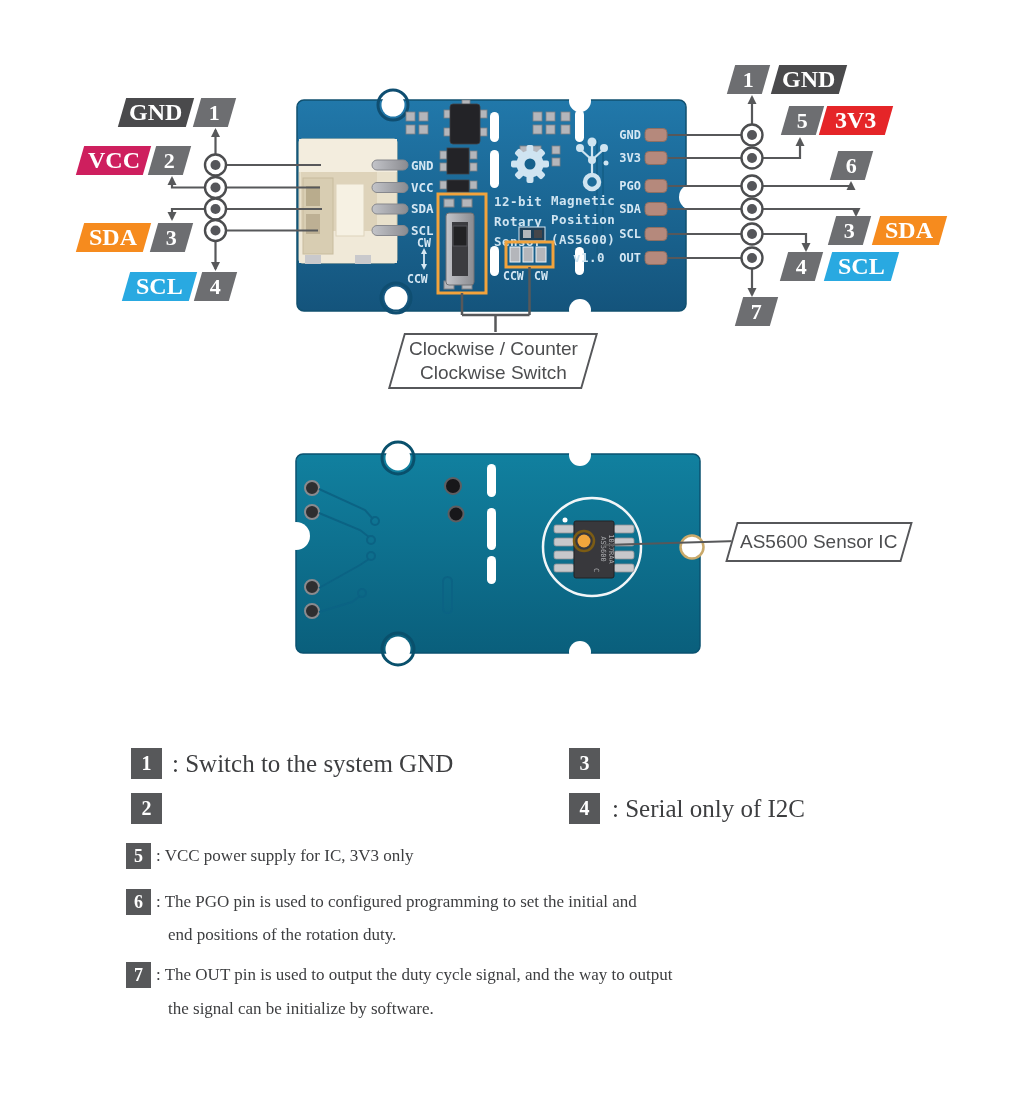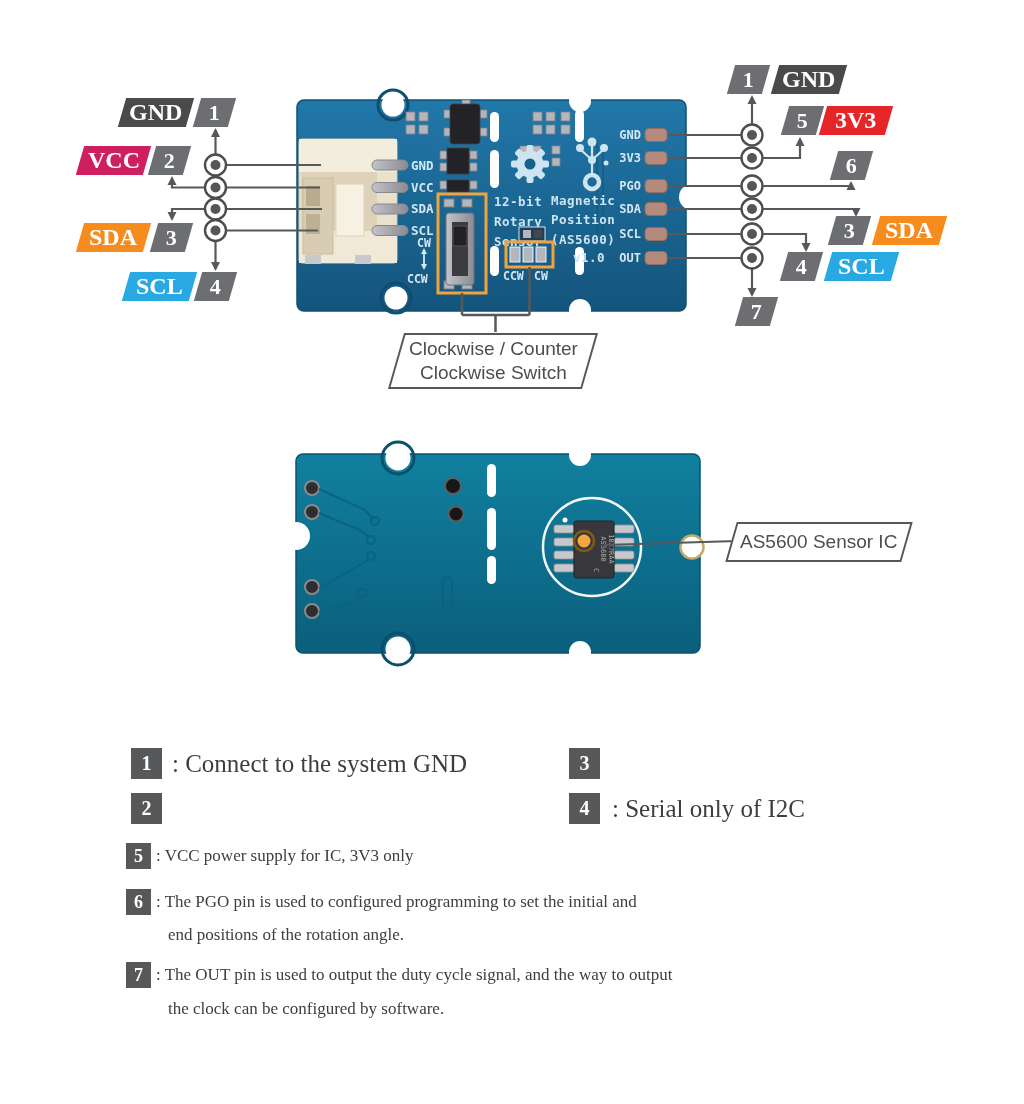--- a/index.html
+++ b/index.html
@@ -412,27 +412,27 @@
   <div class="inner">
     <div>Clockwise / Counter</div>
     <div>Clockwise Switch</div>
   </div>
 </div>
 <div class="callout" style="left:731px;top:522px;width:172px;height:36px">
   <div class="inner">AS5600 Sensor IC</div>
 </div>
 
 <div class="lnum big" style="left:131px;top:748px">1</div>
-<div class="ltext big" style="left:172px;top:748px">: Connect to the system GND</div>
+<div class="ltext big" style="left:172px;top:748px">: Switch to the system GND</div>
 <div class="lnum big" style="left:131px;top:793px">2</div>
 <div class="lnum big" style="left:569px;top:748px">3</div>
 <div class="lnum big" style="left:569px;top:793px">4</div>
 <div class="ltext big" style="left:612px;top:793px">: Serial only of I2C</div>
 <div class="lnum sm" style="left:126px;top:843px">5</div>
 <div class="ltext sm" style="left:156px;top:843px">: VCC power supply for IC, 3V3 only</div>
 <div class="lnum sm" style="left:126px;top:889px">6</div>
 <div class="ltext sm" style="left:156px;top:889px">: The PGO pin is used to configured programming to set the initial and</div>
-<div class="ltext sm" style="left:168px;top:922px">end positions of the rotation angle.</div>
+<div class="ltext sm" style="left:168px;top:922px">end positions of the rotation duty.</div>
 <div class="lnum sm" style="left:126px;top:962px">7</div>
 <div class="ltext sm" style="left:156px;top:962px">: The OUT pin is used to output the duty cycle signal, and the way to output</div>
-<div class="ltext sm" style="left:168px;top:996px">the clock can be configured by software.</div>
+<div class="ltext sm" style="left:168px;top:996px">the signal can be initialize by software.</div>
 
 </div>
 
 </body></html>

